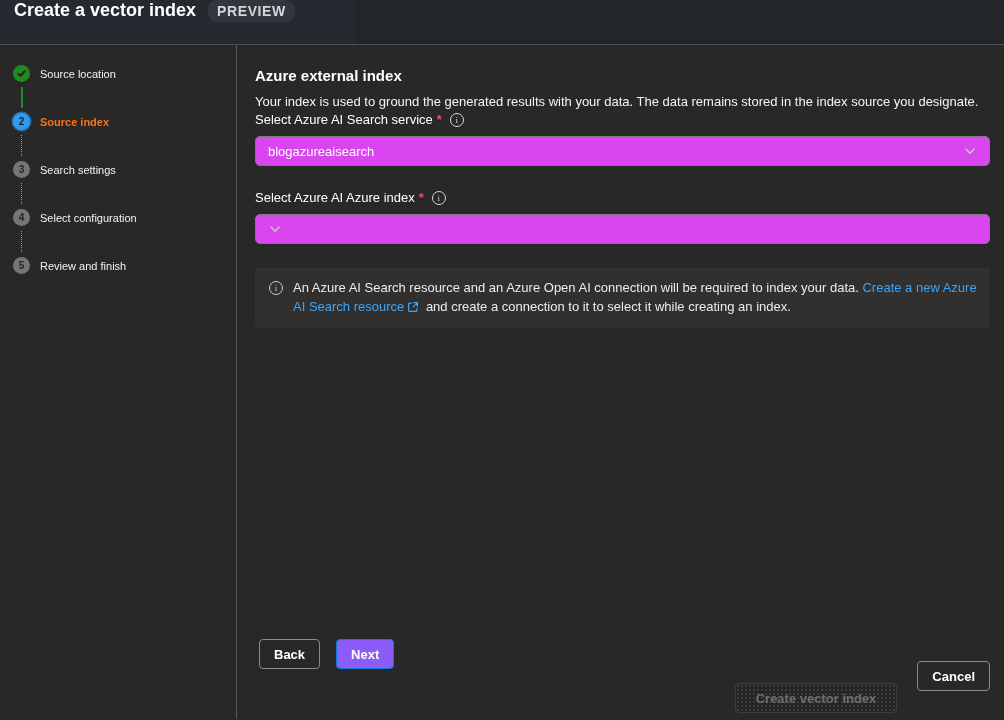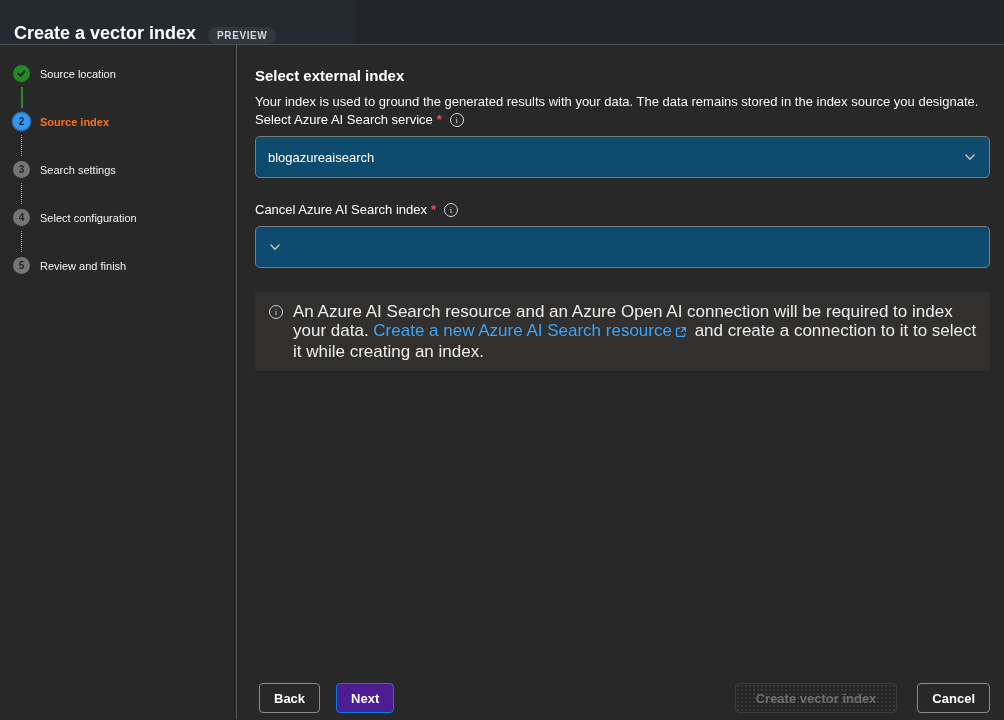--- a/index.html
+++ b/index.html
@@ -11,29 +11,29 @@
     font-size:13px;
     position:relative;
   }
 
   
   .header {
     height:45px;
     background:linear-gradient(to right, #252a31 0, #252a31 356px, #22262b 356px);
     border-bottom:1px solid #4a4f54;
     display:flex;
-    align-items:flex-end;
+    align-items:flex-start;
     padding-left:14px;
   }
   .header-title { font-size:18px; font-weight:bold; color:#ffffff; }
   .preview-badge {
     margin-left:12px;
     background:#32373e;
     color:#d3d7db;
-    font-size:10px;
+    font-size:14px;
     letter-spacing:.6px;
     padding:3px 9px;
     border-radius:9px;
     font-weight:bold;
   }
 
   
   .body { display:flex; height:674px; }
   .sidebar {
     width:237px;
@@ -68,74 +68,75 @@
   .field-label { font-size:13px; font-weight:normal; }
   .required-marker { color:#ee5055; margin-left:4px; font-weight:bold; }
   .info-icon {
     width:14px; height:14px; margin-left:8px;
     border:1px solid #d6d6d6; border-radius:50%;
     display:inline-flex; align-items:center; justify-content:center;
     font-size:9px; color:#d6d6d6; font-family:"Liberation Serif", serif;
     flex:0 0 14px;
   }
   .select-box {
-    height:42px;
+    height:30px;
     border:1px solid #7d7d7d;
     border-radius:5px;
     display:flex; align-items:center;
     padding:0 12px;
     margin-bottom:24px;
-    background:#0c4a6e;
+    background:#d946ef;
     cursor:pointer;
     max-width:735px;
   }
   .select-value { flex:1; font-size:13px; color:#ffffff; }
   .chevron-icon { flex:0 0 14px; display:flex; }
 
   
   .info-banner {
     background:#31302f;
     border-radius:2px;
     display:flex;
     padding:10px 12px;
     max-width:735px;
     margin-top:20px;
   }
   .info-banner .info-icon { margin:3px 10px 0 2px; border-color:#cfcfcf; color:#cfcfcf; }
-  .banner-text { font-size:17px; line-height:19px; color:#ececec; }
+  .banner-text { font-size:13px; line-height:19px; color:#ececec; }
   .banner-link { color:#3ea4f5; text-decoration:none; cursor:pointer; }
   .external-icon { display:inline-block; vertical-align:-2px; margin:0 3px; }
 
   
   .footer {
     position:absolute;
     left:22px; right:14px; bottom:6px;
     display:flex; align-items:flex-start;
   }
   .btn {
     height:30px;
     border-radius:4px;
     font-size:13px;
     font-weight:bold;
     font-family:"Liberation Sans", sans-serif;
     padding:0 14px;
     cursor:pointer;
     display:inline-flex; align-items:center; justify-content:center;
   }
   .btn-secondary { background:transparent; border:1px solid #8a8a8a; color:#ffffff; }
-  .btn-primary   { background:#4c1d95; border:1px solid #0b7bd8; color:#ffffff; margin-left:16px; }
+  .btn-primary   { background:#8b5cf6; border:1px solid #0b7bd8; color:#ffffff; margin-left:16px; }
   .footer-right { margin-left:auto; display:flex; align-items:center; }
   .btn-disabled {
     background-color:#252525;
     background-image:radial-gradient(#3b3b3b 0.8px, transparent 0.9px);
     background-size:4px 4px;
     border:1px solid #3d3d3d;
     color:#6f6f6f;
     cursor:default;
     padding:0 20px;
+    margin-top:44px;
   }
   .btn-cancel { margin-left:20px; }
 </style>
 </head>
 <body>
 
 <div class="header">
   <span class="header-title">Create a vector index</span>
   <span class="preview-badge">PREVIEW</span>
 </div>
@@ -173,39 +174,39 @@
     <div class="connector dotted"></div>
 
     <div class="step upcoming">
       <span class="step-icon upcoming">5</span>
       <span class="step-label">Review and finish</span>
     </div>
   </div>
 
   <div class="main">
 
-    <div class="content-heading">Select external index</div>
+    <div class="content-heading">Azure external index</div>
     <div class="content-desc">Your index is used to ground the generated results with your data. The data remains stored in the index source you designate.</div>
 
     <div class="field-label-row">
       <span class="field-label">Select Azure AI Search service</span>
       <span class="required-marker">*</span>
       <span class="info-icon">i</span>
     </div>
     <div class="select-box">
       <span class="select-value">blogazureaisearch</span>
       <span class="chevron-icon">
         <svg width="14" height="14" viewBox="0 0 14 14">
             <path d="M3 5 L7 9.2 L11 5" stroke="#c8c8c8" stroke-width="1.4" fill="none" stroke-linecap="round" stroke-linejoin="round"></path>
           </svg>
       </span>
     </div>
 
     <div class="field-label-row">
-      <span class="field-label">Cancel Azure AI Search index</span>
+      <span class="field-label">Select Azure AI Azure index</span>
       <span class="required-marker">*</span>
       <span class="info-icon">i</span>
     </div>
     <div class="select-box">
       <span class="chevron-icon">
         <svg width="14" height="14" viewBox="0 0 14 14">
             <path d="M3 5 L7 9.2 L11 5" stroke="#c8c8c8" stroke-width="1.4" fill="none" stroke-linecap="round" stroke-linejoin="round"></path>
           </svg>
       </span>
     </div>

